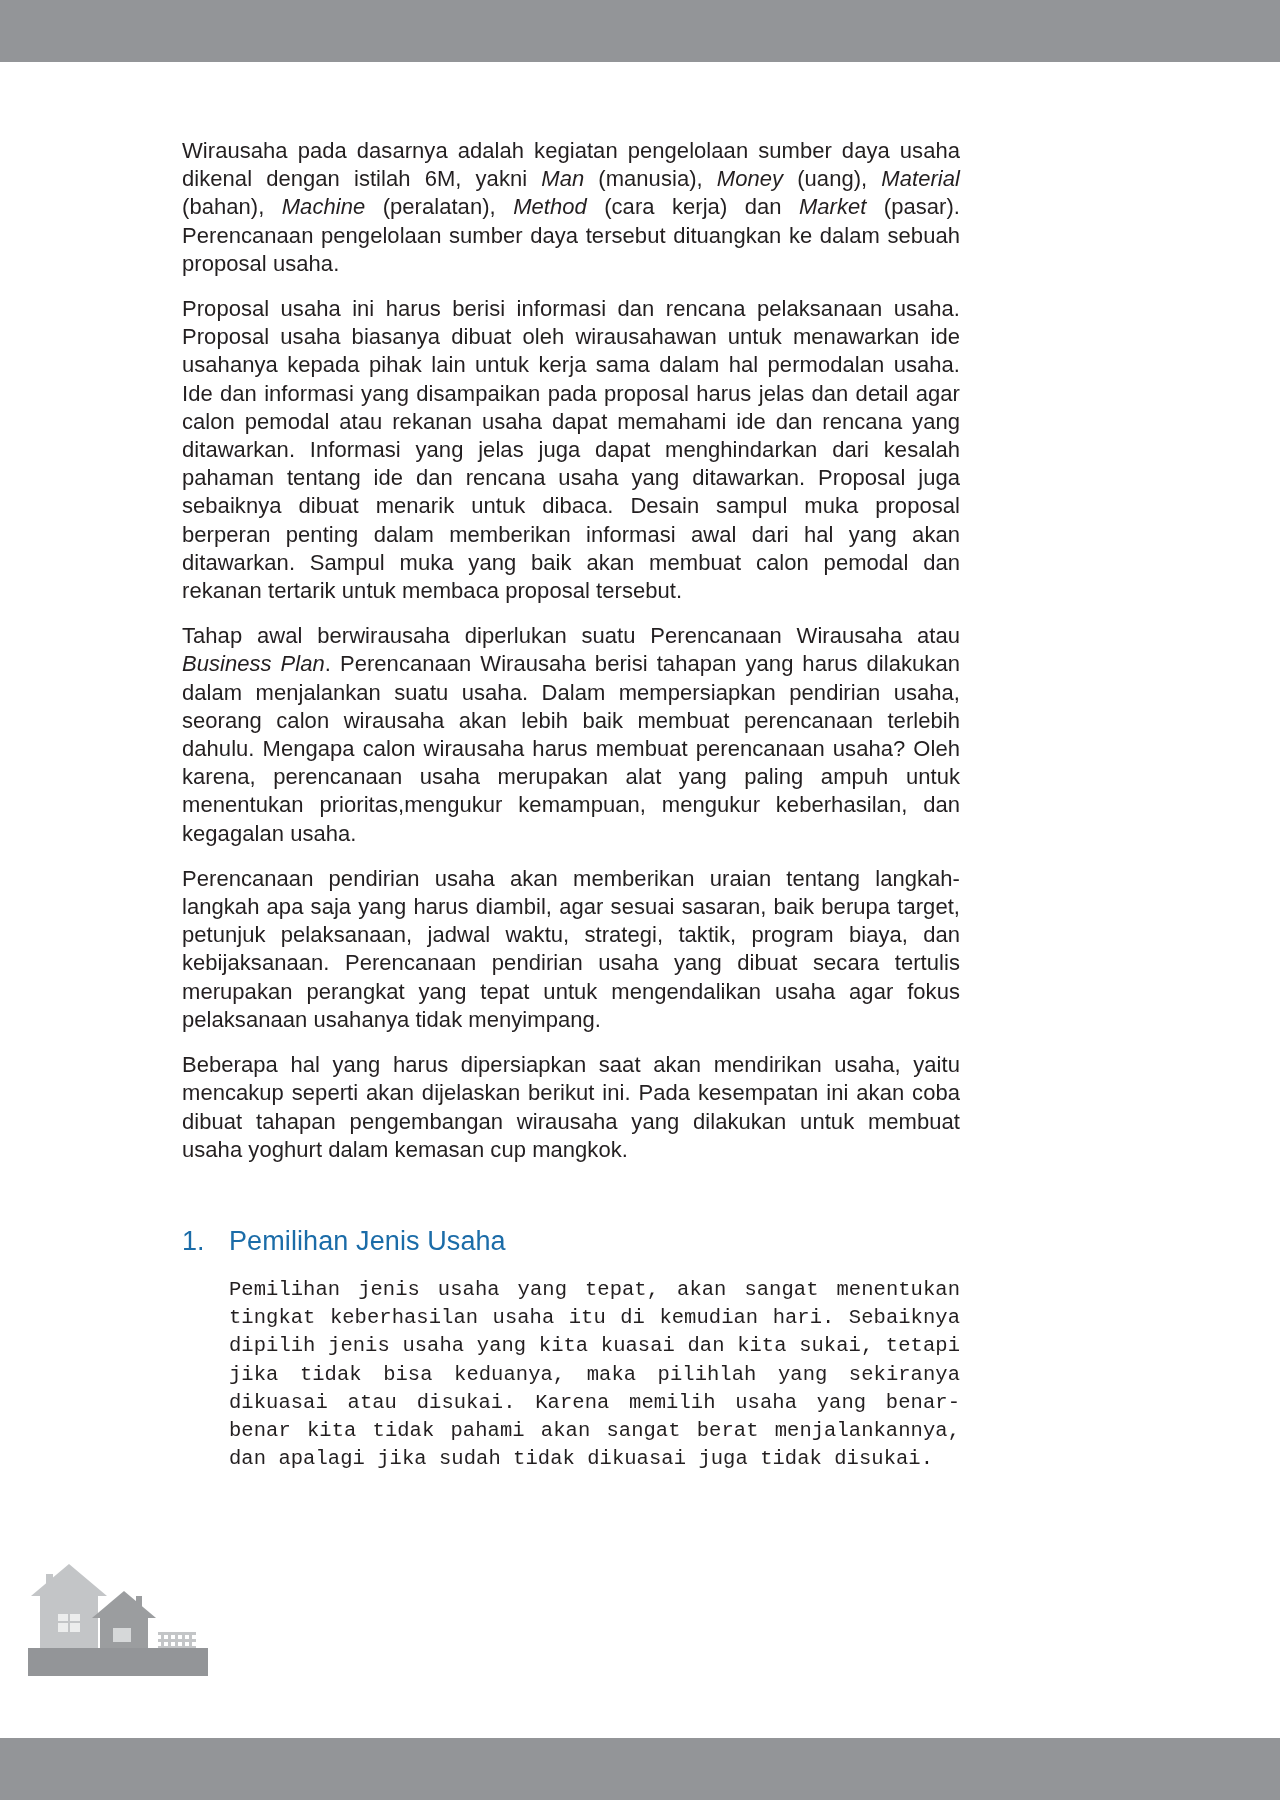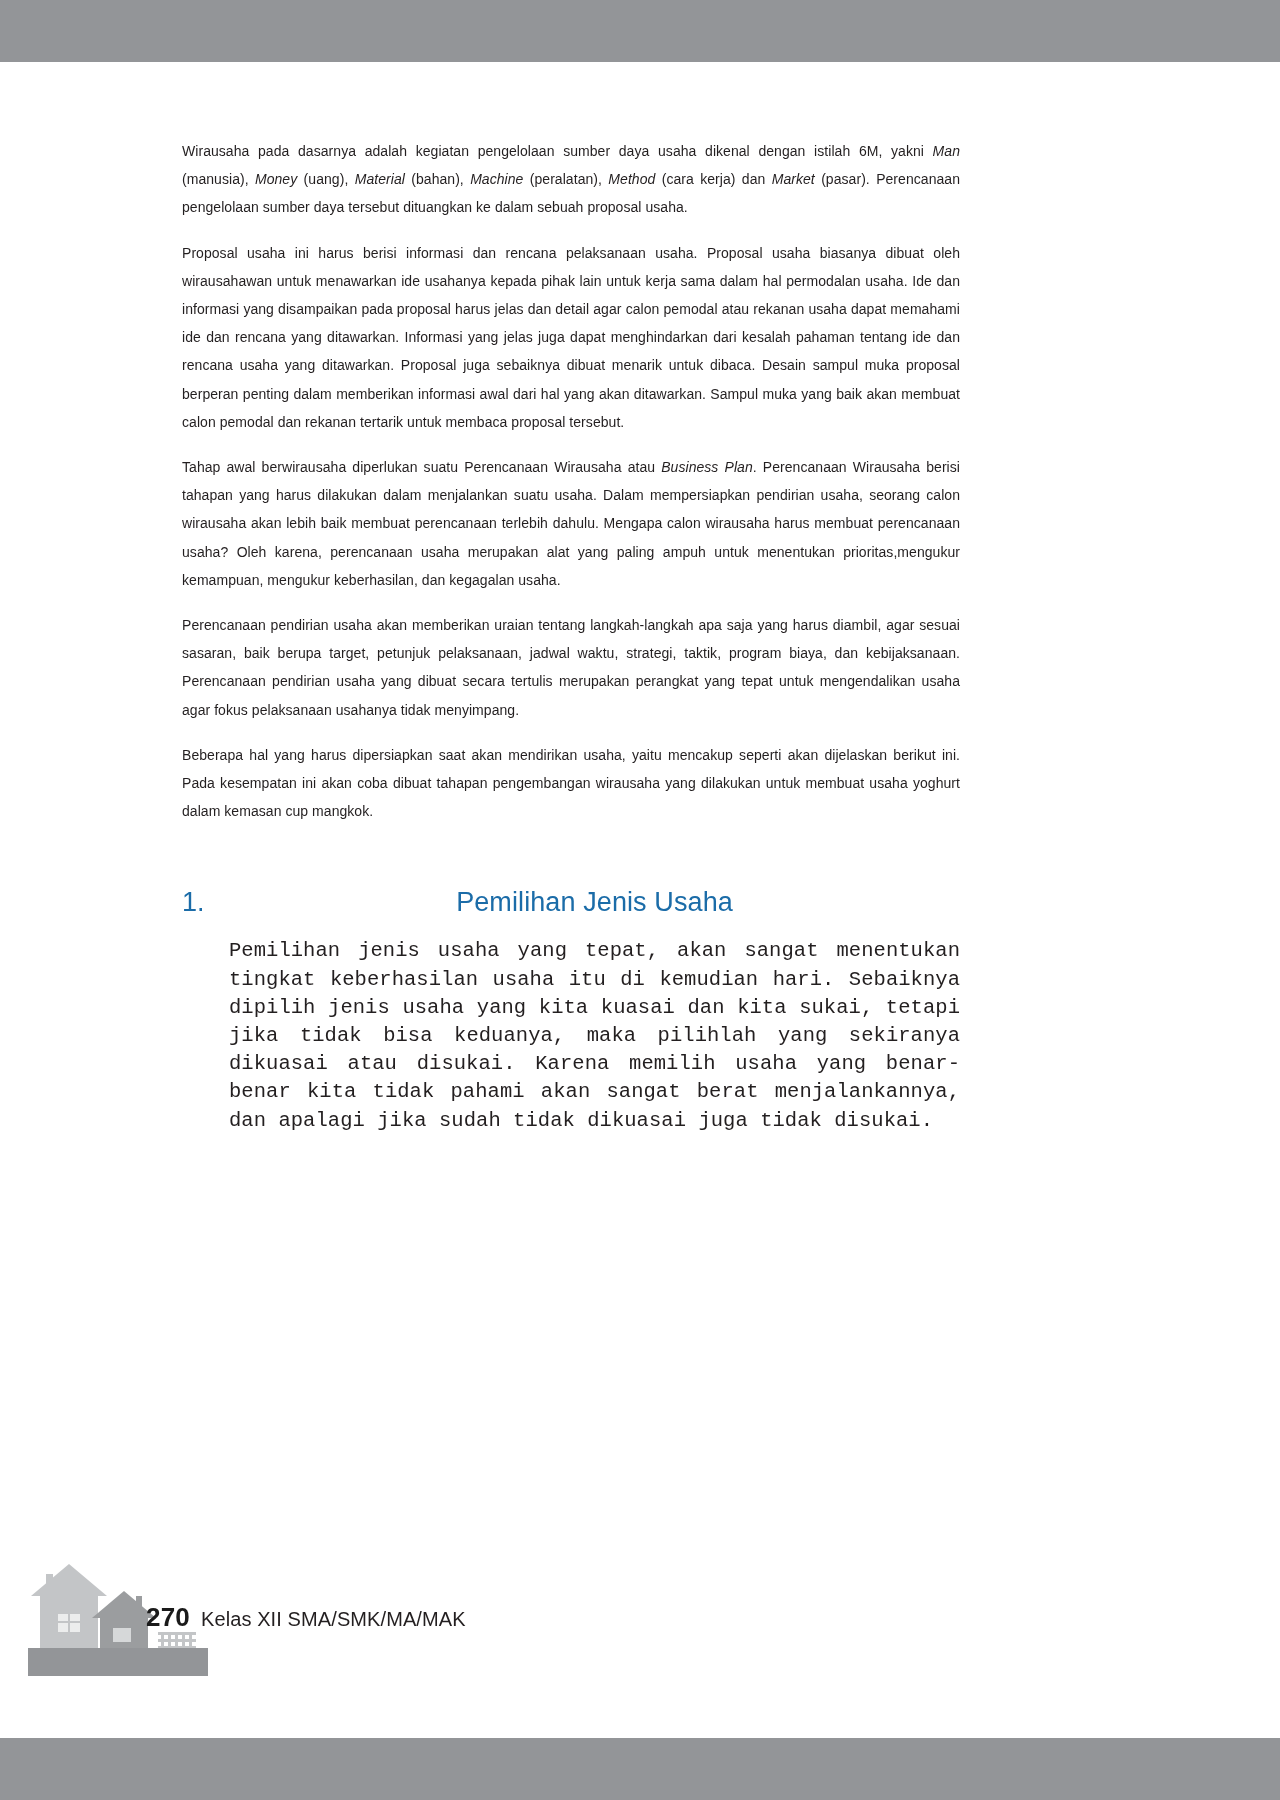--- a/index.html
+++ b/index.html
@@ -43,21 +43,21 @@
 
   .content {
     position: absolute;
     left: 182px;
     top: 75px;
     width: 778px;
   }
 
   p.body-para {
     margin: 0 0 17px 0;
-    font-size: 14px;
+    font-size: 22px;
     line-height: 28.2px;
     color: #231f20;
     text-align: justify;
     text-justify: inter-word;
     letter-spacing: 0.05px;
     font-weight: 400;
   }
   p.body-para:last-child { margin-bottom: 0; }
 
   .ital { font-style: italic; }
@@ -72,21 +72,21 @@
     color: #1b6ca8;
     font-size: 27px;
     font-weight: 400;
     letter-spacing: 0.1px;
     margin-bottom: 19px;
   }
   .section-num {
     width: 47px;
     flex: 0 0 47px;
   }
-  .section-title { flex: 1; text-align: center; }
+  .section-title { flex: 1; }
 
   .section-body {
     margin-left: 47px;
     width: 731px;
     font-family: Liberation Mono, monospace;
   }
   .section-body p {
     margin: 0;
     font-size: 20.5px;
     line-height: 28.2px;
@@ -188,22 +188,18 @@
           <rect x="140" y="76" width="3" height="20"></rect>
           <rect x="147" y="76" width="3" height="20"></rect>
           <rect x="154" y="76" width="3" height="20"></rect>
           <rect x="161" y="76" width="3" height="20"></rect>
         </g>
 
         <rect x="0" y="92" width="180" height="28" fill="#939598"></rect>
       </svg>
     </div>
 
-    <div class="footer-text">
-      <span class="page-number">270</span>
-      <span class="footer-label">Kelas XII SMA/SMK/MA/MAK</span>
-    </div>
 
   </div>
 
 </div>
 
 <div class="bottom-bar"></div>
 
 </body></html>

